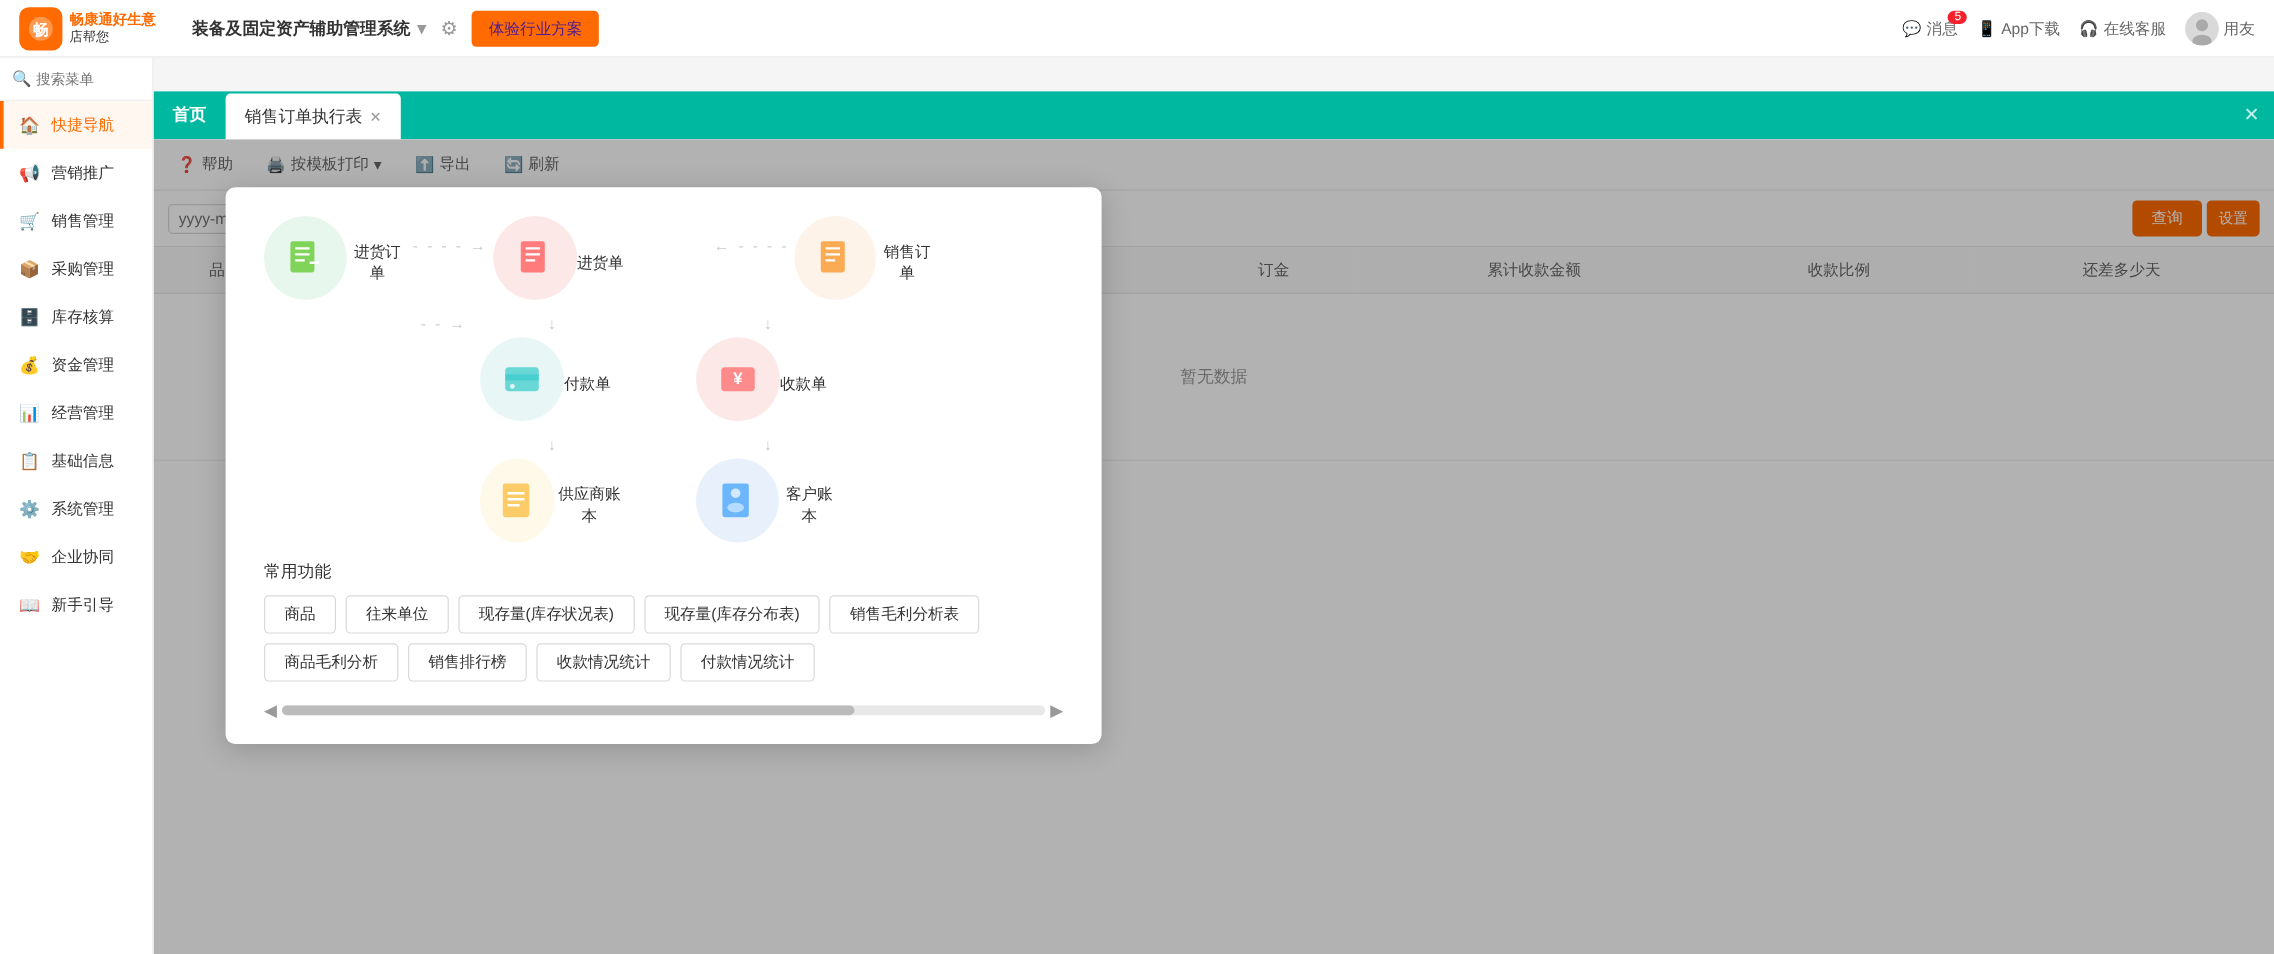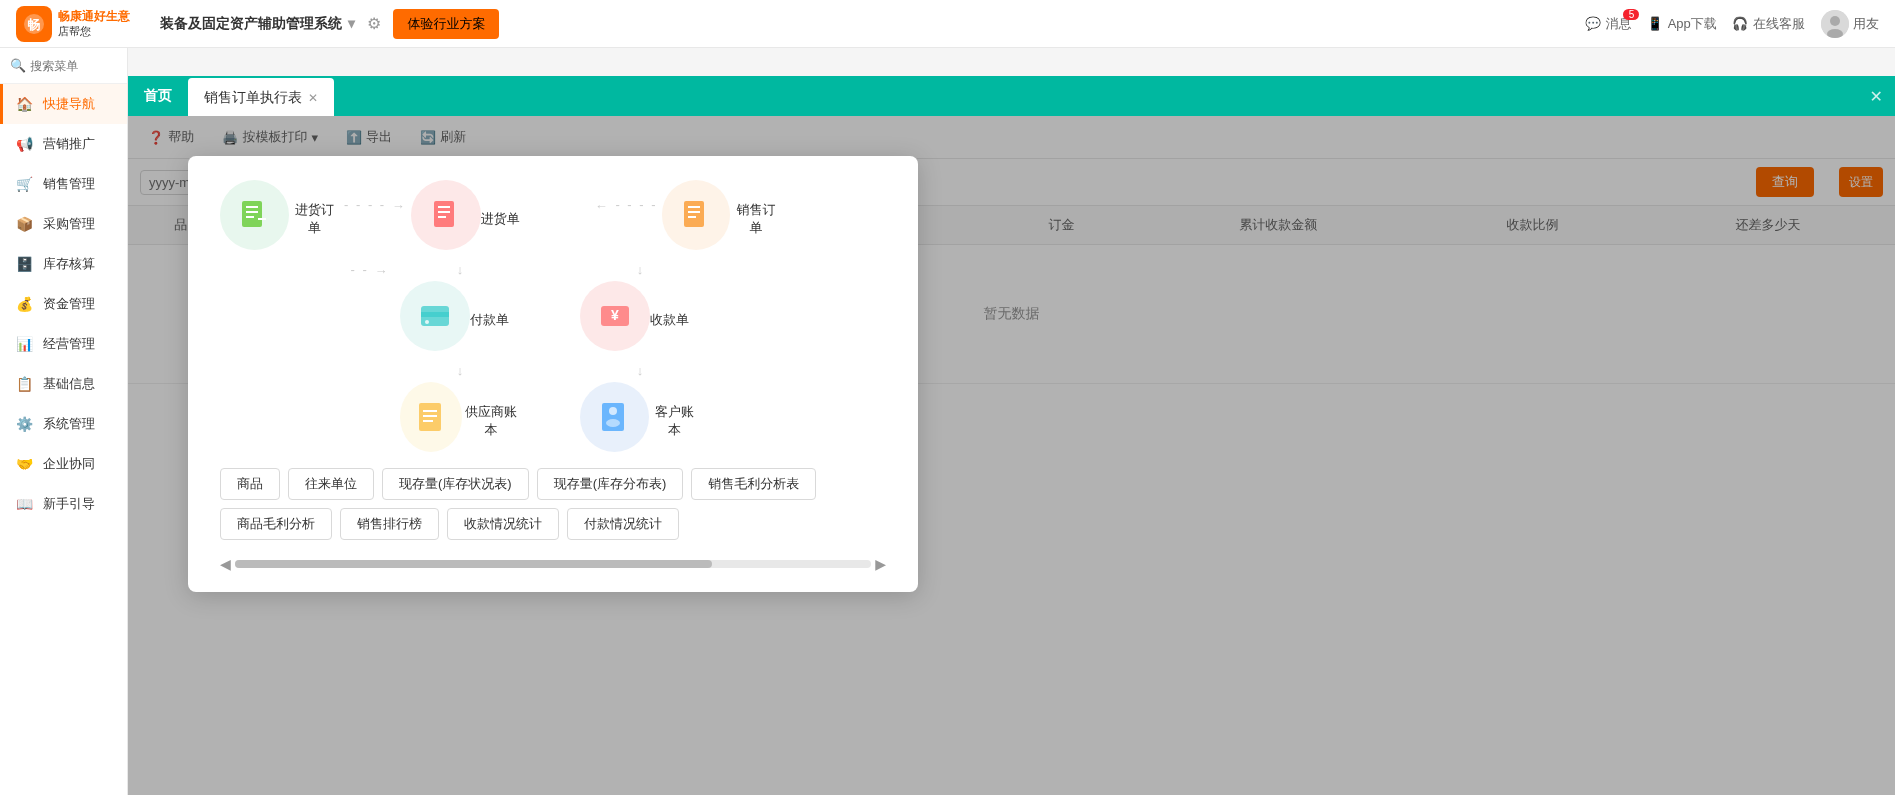--- a/index.html
+++ b/index.html
@@ -13,21 +13,21 @@
     .content-area { flex: 1; display: flex; flex-direction: column; overflow: hidden; background: #f0f2f5; margin-top: 28px; }
 
     
     .logo-area { display: flex; align-items: center; width: 128px; flex-shrink: 0; }
     .logo-icon { width: 36px; height: 36px; background: #ff6b00; border-radius: 8px; display: flex; align-items: center; justify-content: center; color: white; font-size: 18px; font-weight: bold; margin-right: 6px; }
     .logo-text { font-size: 11px; color: #333; line-height: 1.3; }
     .logo-text .line1 { color: #ff6b00; font-weight: bold; font-size: 12px; }
     .system-title { display: flex; align-items: flex-start; margin-left: 16px; color: #333; font-size: 14px; font-weight: bold; }
     .system-title-dropdown { margin-left: 6px; color: #999; cursor: pointer; }
     .settings-icon { margin-left: 12px; color: #999; cursor: pointer; font-size: 16px; }
-    .experience-btn { margin-left: 12px; background: #ff6b00; color: #000000; border: none; border-radius: 4px; padding: 6px 14px; cursor: pointer; font-size: 13px; }
+    .experience-btn { margin-left: 12px; background: #ff6b00; color: #4c1d95; border: none; border-radius: 4px; padding: 6px 14px; cursor: pointer; font-size: 13px; }
     .top-right { margin-left: auto; display: flex; align-items: center; gap: 16px; }
     .top-icon-item { display: flex; align-items: center; gap: 4px; color: #666; cursor: pointer; font-size: 13px; position: relative; }
     .badge { position: absolute; top: -6px; right: -8px; background: #f5222d; color: white; border-radius: 8px; font-size: 10px; padding: 0 4px; min-width: 16px; text-align: center; }
     .user-avatar { width: 28px; height: 28px; border-radius: 50%; background: #d9d9d9; display: flex; align-items: center; justify-content: center; overflow: hidden; }
 
     
     .tab-bar { display: flex; align-items: center; background: #00b8a0; height: 40px; padding: 0 0 0 0; flex-shrink: 0; }
     .tab-item { padding: 0 16px; height: 40px; display: flex; align-items: center; color: rgba(255,255,255,0.85); cursor: pointer; font-size: 14px; }
     .tab-item.active { background: #fff; color: #333; border-radius: 4px 4px 0 0; margin-top: 4px; }
     .tab-item .close-btn { margin-left: 6px; font-size: 12px; color: #999; cursor: pointer; }
@@ -241,21 +241,21 @@
           </div>
           <div class="filter-item">
             <select class="filter-select">
               <option>单据状态</option>
             </select>
           </div>
           <div class="more-filter">
             <span>多条件</span>
             <span>▾</span>
           </div>
-          <div style="margin-left:auto; display:flex; gap:25px;">
+          <div style="margin-left:auto; display:flex; gap:4px;">
             <button class="query-btn">查询</button>
             <button class="setting-btn">设置</button>
           </div>
         </div>
 
         <div class="table-wrap">
           <table>
             <thead>
               <tr>
                 <th>品</th>
@@ -395,20 +395,21 @@
                       <rect x="6" y="4" width="22" height="28" rx="2" fill="#1890ff" opacity="0.6"></rect>
                       <circle cx="17" cy="12" r="4" fill="white" opacity="0.7"></circle>
                       <ellipse cx="17" cy="24" rx="7" ry="4" fill="white" opacity="0.5"></ellipse>
                     </svg>
                 </div>
                 <span class="flow-label">客户账本</span>
               </div>
             </div>
 
             <div class="common-section">
+              <div class="common-title">常用功能</div>
               <div class="common-btns">
                 <button class="common-btn">商品</button>
                 <button class="common-btn">往来单位</button>
                 <button class="common-btn">现存量(库存状况表)</button>
                 <button class="common-btn">现存量(库存分布表)</button>
                 <button class="common-btn">销售毛利分析表</button>
                 <button class="common-btn">商品毛利分析</button>
                 <button class="common-btn">销售排行榜</button>
                 <button class="common-btn">收款情况统计</button>
                 <button class="common-btn">付款情况统计</button>

